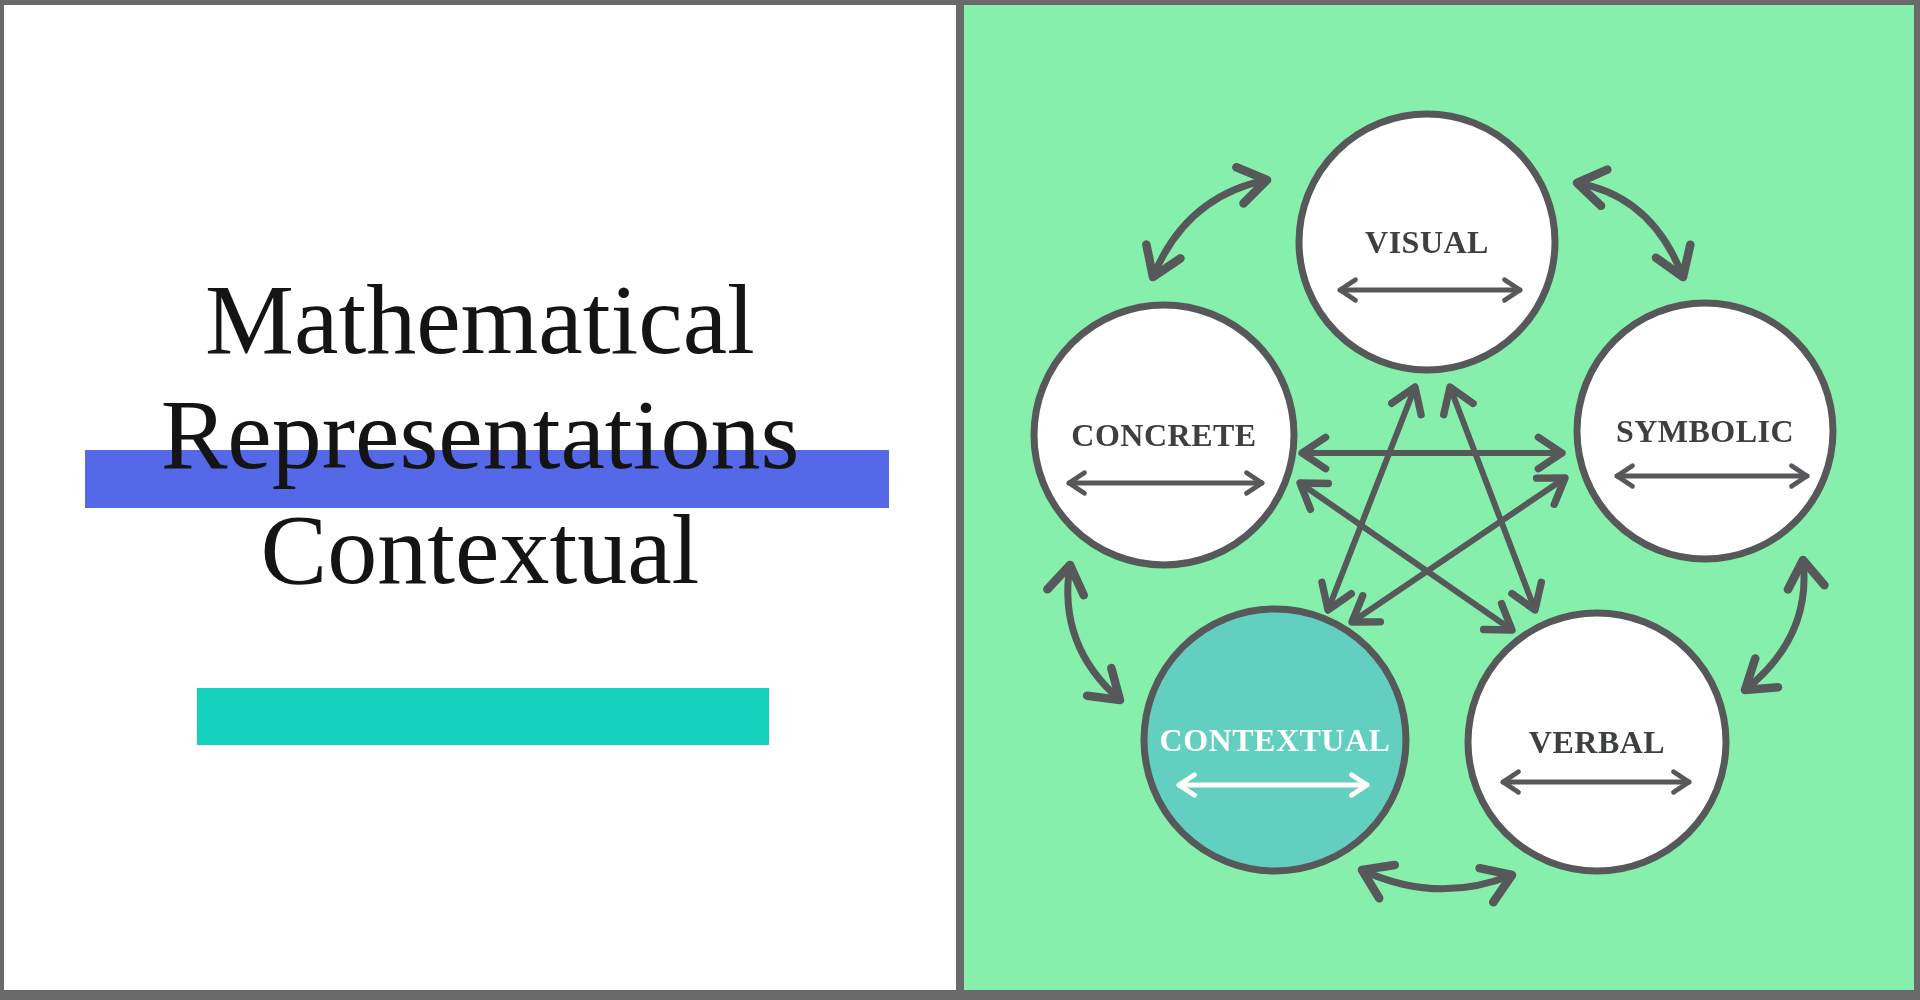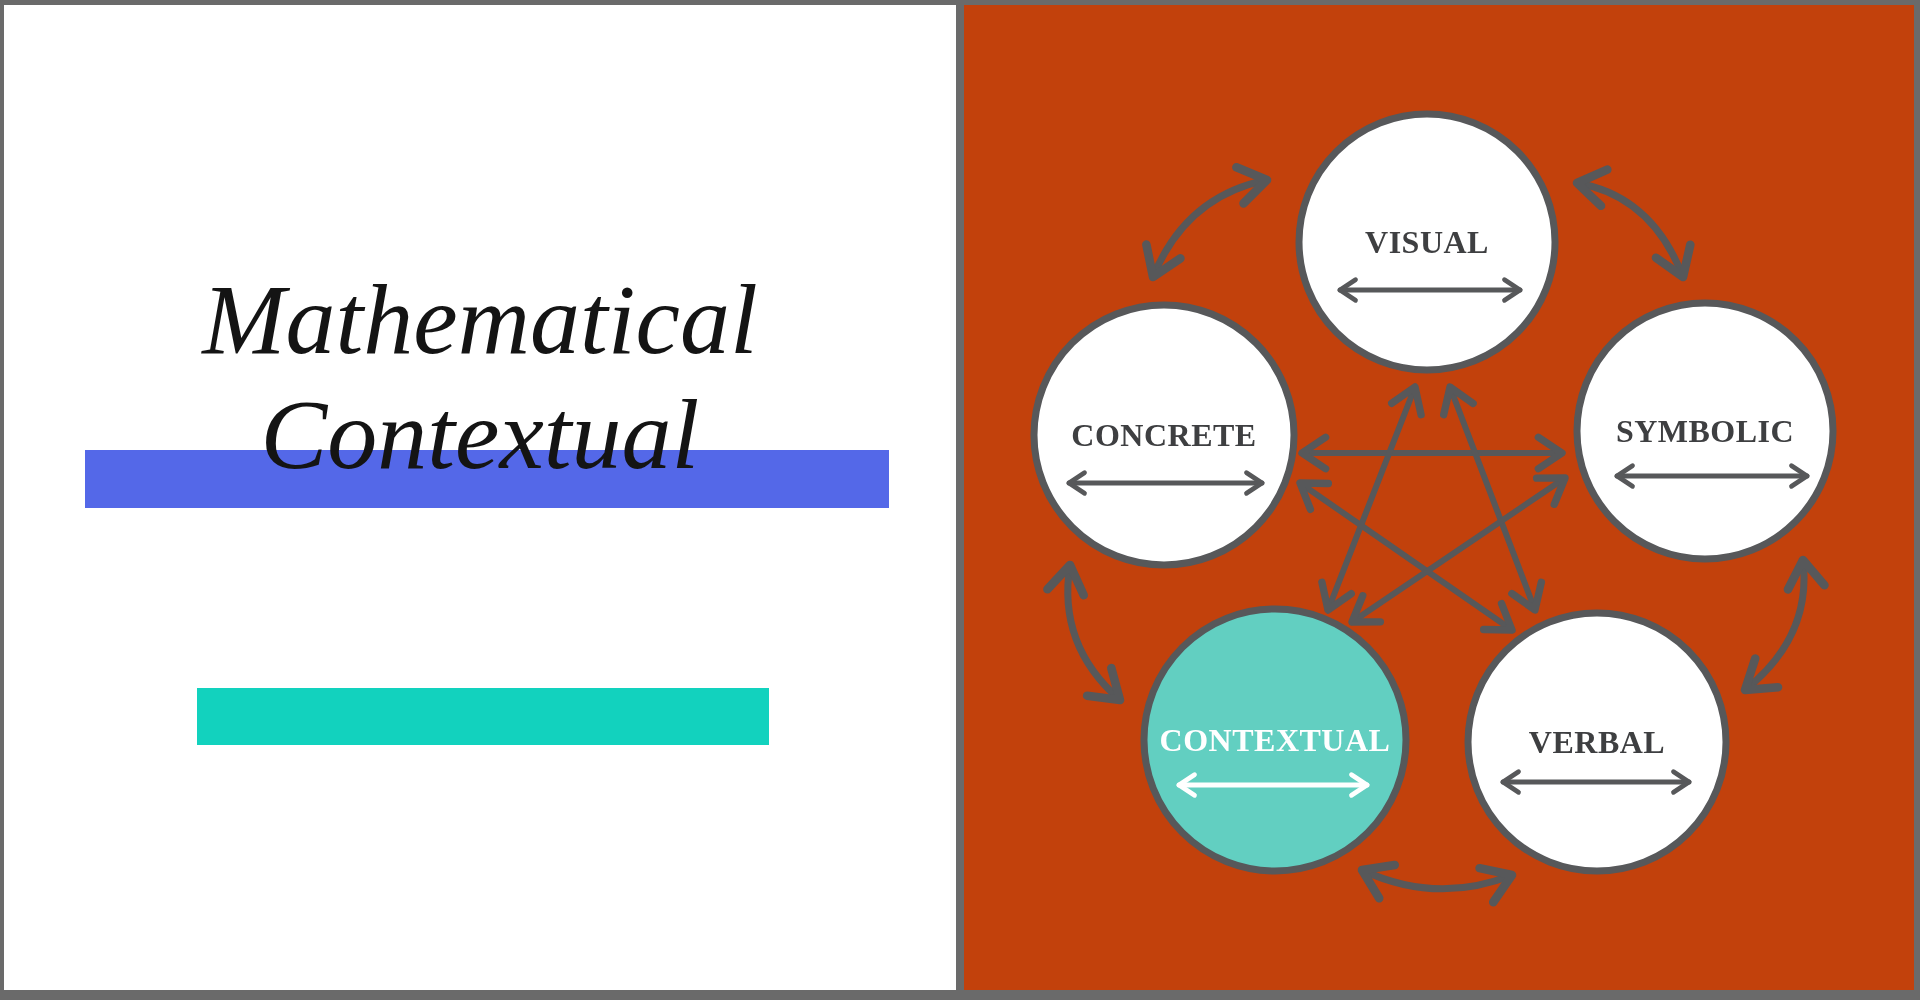--- a/index.html
+++ b/index.html
@@ -20,43 +20,44 @@
   .hl{position:absolute;}
   .hl-blue{left:81px;top:445px;width:804px;height:58px;background:#5468e8;}
   .hl-teal{left:193px;top:683px;width:572px;height:57px;background:#12d2be;}
   .title-block{
     position:absolute;left:0;top:257px;width:952px;text-align:center;
     font-size:100px;line-height:115px;color:#141414;letter-spacing:0px;
   }
   .title-line{position:relative;height:115px;}
 
   
-  .diagram-panel{position:absolute;left:964px;top:5px;width:951px;height:985px;background:#c2410c;text-align:right;}
+  .diagram-panel{position:absolute;left:964px;top:5px;width:951px;height:985px;background:#86efac;text-align:right;}
   .diagram-svg{position:absolute;left:0;top:0;}
   .node-circle{fill:#ffffff;stroke-width:7px;}
   .node-label{
     font-family:"Liberation Serif",serif;font-weight:bold;font-size:32px;
     fill:#3e3f41;text-anchor:middle;letter-spacing:0.5px;
   }
   .node-label.white{fill:#ffffff;}
   .inner-arrow{stroke:#57585a;stroke-width:5px;stroke-linecap:round;fill:none;}
   .inner-arrow.white{stroke:#ffffff;}
   .star-line{stroke:#57585a;stroke-width:6px;stroke-linecap:round;fill:none;}
   .curved-arrow{stroke:#57585a;stroke-width:7px;stroke-linecap:round;fill:none;}
 </style>
 </head>
 <body>
 
 <div class="page">
 
   <div class="title-panel">
     <div class="hl hl-blue" style="background: rgb(84, 104, 232);"></div>
     <div class="hl hl-teal" style="background: rgb(18, 210, 190);"></div>
-    <div class="title-block" style="color: rgb(20, 20, 20); font-style: italic;">
+    <div class="title-block" style="color: rgb(20, 20, 20);">
       <div class="title-line">Mathematical</div>
+      <div class="title-line">Representations</div>
       <div class="title-line">Contextual</div>
     </div>
   </div>
 
   <div class="divider" style="background: rgb(106, 106, 106);"></div>
 
   <div class="diagram-panel">
     <svg class="diagram-svg" width="951" height="985" viewBox="0 0 951 985">
       <defs>
         <marker id="ah" viewBox="0 0 8 8" refX="6" refY="4" markerWidth="7" markerHeight="7" orient="auto-start-reverse" markerUnits="strokeWidth">

